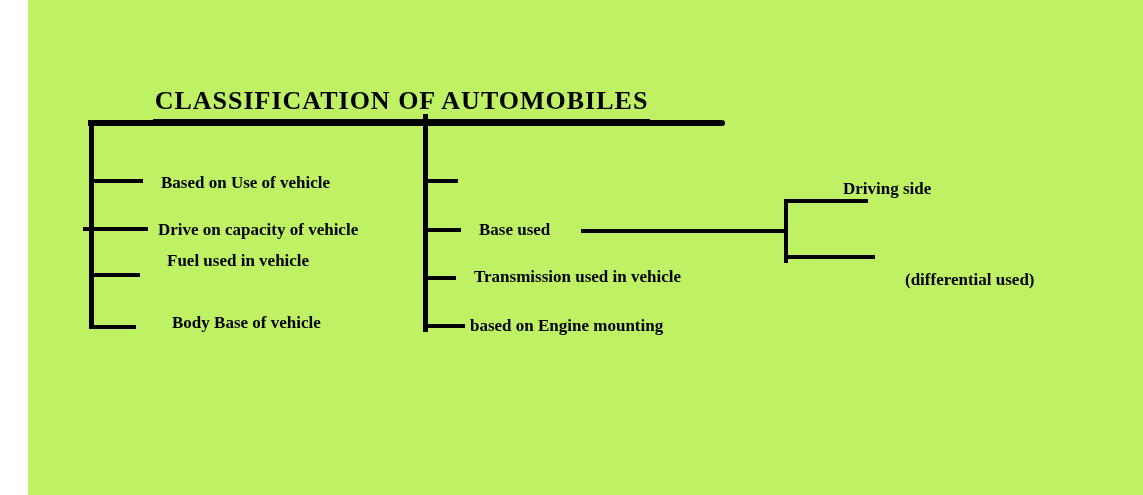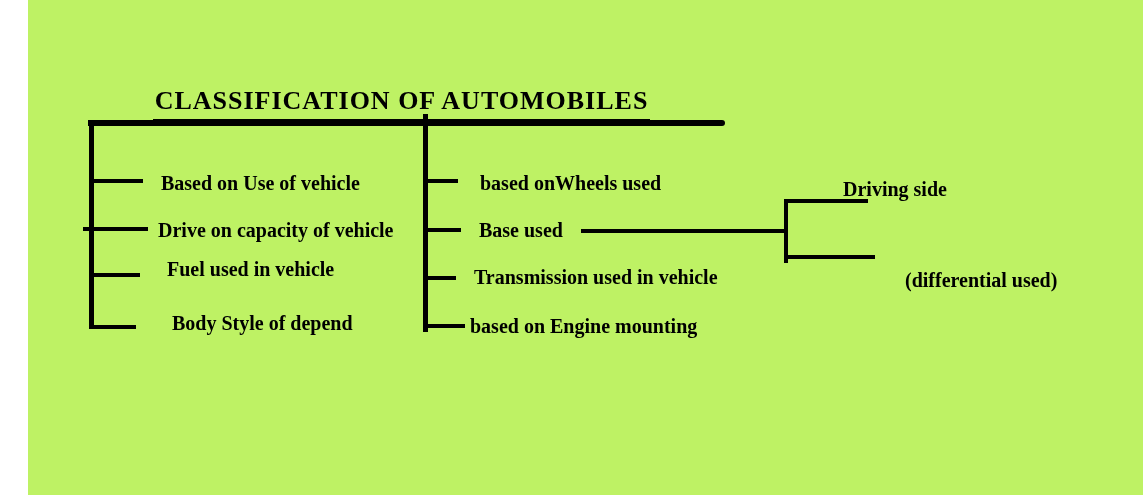--- a/index.html
+++ b/index.html
@@ -49,28 +49,28 @@
   .m-tick-3 { left: 400px; top: 276px; width: 28px; height: 4px; }
   .m-tick-4 { left: 400px; top: 324px; width: 37px; height: 4px; }
   
   .drive-connector   { left: 553px; top: 229px; width: 205px; height: 4px; }
   .bracket-vertical  { left: 756px; top: 199px; width: 4px;  height: 64px; }
   .bracket-top       { left: 756px; top: 199px; width: 84px; height: 4px; }
   .bracket-bottom    { left: 756px; top: 255px; width: 91px; height: 4px; }
   
   .label {
     position: absolute;
-    font-size: 20px;
+    font-size: 17px;
     font-weight: bold;
     line-height: 20px;
     white-space: nowrap;
   }
   .lbl-l1 { left: 133px; top: 173px; }
   .lbl-l2 { left: 130px; top: 220px; }
-  .lbl-l3 { left: 139px; top: 259px; }
+  .lbl-l3 { left: 139px; top: 251px; }
   .lbl-l4 { left: 144px; top: 313px; }
   .lbl-m1 { left: 452px; top: 173px; }
   .lbl-m2 { left: 451px; top: 220px; }
   .lbl-m3 { left: 446px; top: 267px; }
   .lbl-m4 { left: 442px; top: 316px; }
   .lbl-r1 { left: 815px; top: 179px; }
   .lbl-r2 { left: 852px; top: 247px; }
   .lbl-r3 { left: 877px; top: 270px; }
 </style>
 </head>
@@ -95,23 +95,22 @@
   <div class="line m-tick-4"></div>
 
   <div class="line drive-connector"></div>
   <div class="line bracket-vertical"></div>
   <div class="line bracket-top"></div>
   <div class="line bracket-bottom"></div>
 
   <div class="label lbl-l1">Based on Use of vehicle</div>
   <div class="label lbl-l2">Drive on capacity of vehicle</div>
   <div class="label lbl-l3">Fuel used in vehicle</div>
-  <div class="label lbl-l4">Body Style of depend</div>
+  <div class="label lbl-l4">Body Base of vehicle</div>
 
-  <div class="label lbl-m1">based onWheels used</div>
   <div class="label lbl-m2">Base used</div>
   <div class="label lbl-m4">based on Engine mounting</div>
   <div class="label lbl-m3">Transmission used in vehicle</div>
 
   <div class="label lbl-r1">Driving side</div>
   <div class="label lbl-r3">(differential used)</div>
 
 </div>
 
 </body></html>

